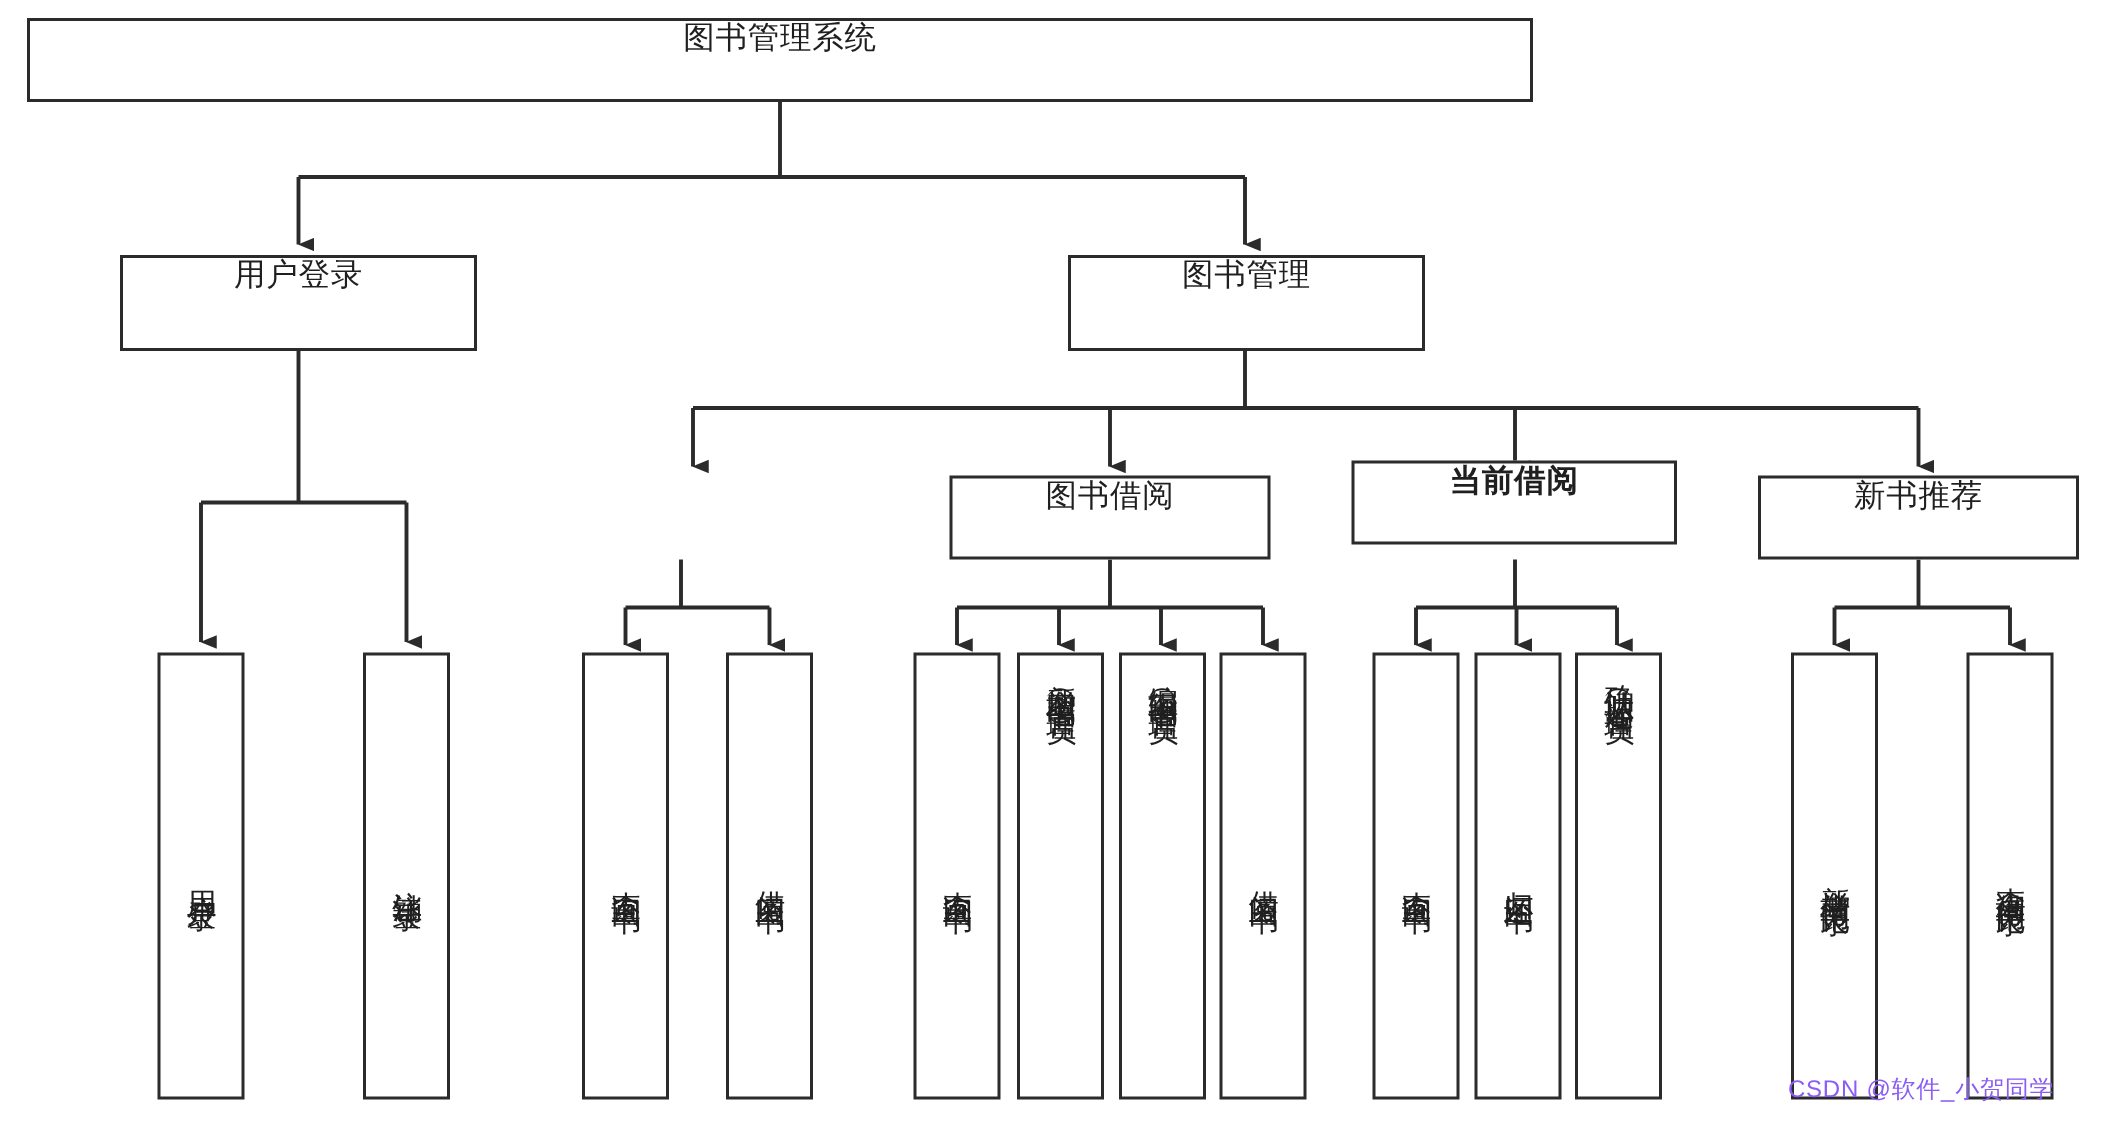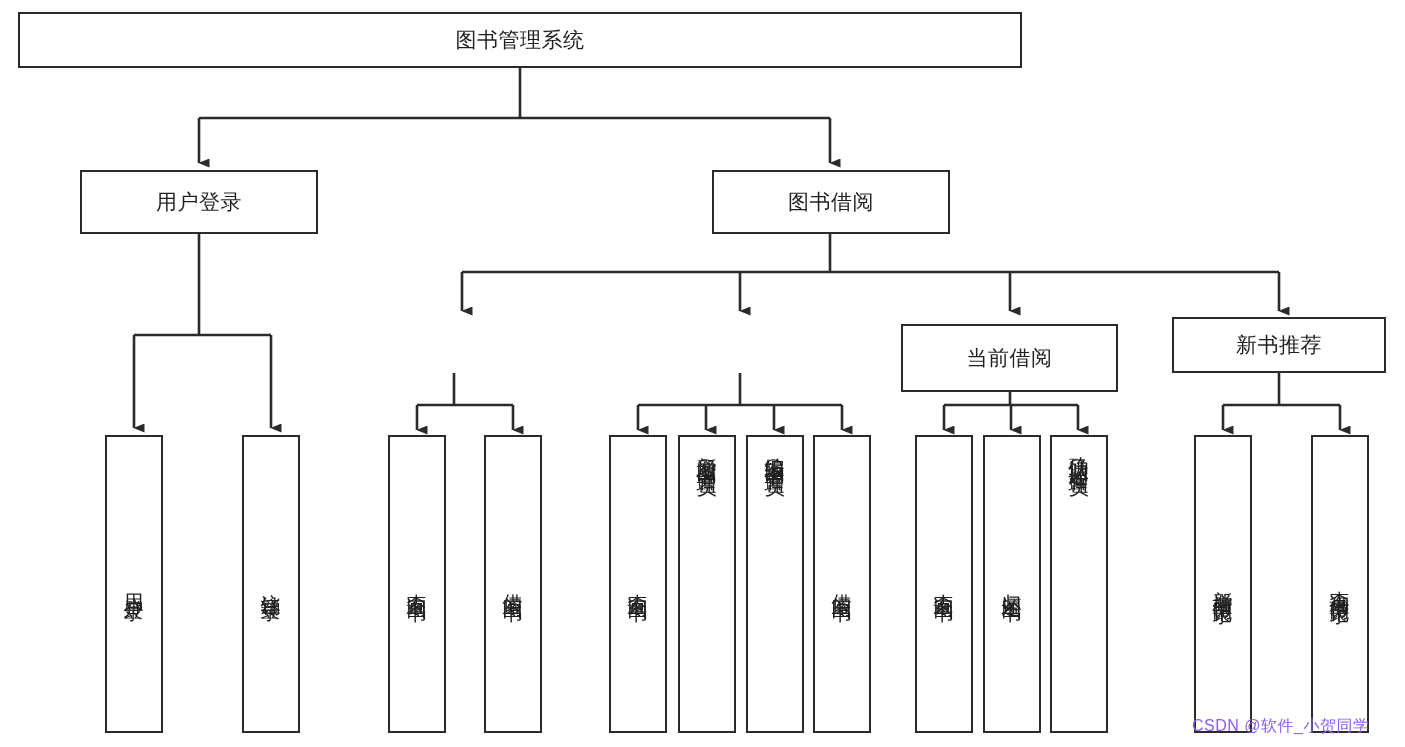--- a/index.html
+++ b/index.html
@@ -26,21 +26,21 @@
     left: 0;
     width: 1405px;
     height: 747px;
   }
   .node-box {
     position: absolute;
     box-sizing: border-box;
     border: 2px solid #2b2b2b;
     background: #ffffff;
     display: flex;
-    align-items: center;
+    align-items: flex-start;
     justify-content: center;
     color: #1f1f1f;
   }
   .node-label {
     font-size: 21px;
     line-height: 1.15;
     letter-spacing: 0.5px;
     white-space: nowrap;
     color: #1f1f1f;
   }
@@ -130,24 +130,27 @@
   </svg>
 
   <div class="node-box" style="left:18px; top:12px; width:1004px; height:56px;">
     <span class="node-label">图书管理系统</span>
   </div>
 
   <div class="node-box" style="left:80px; top:170px; width:238px; height:64px;">
     <span class="node-label">用户登录</span>
   </div>
   <div class="node-box" style="left:712px; top:170px; width:238px; height:64px;">
+    <span class="node-label">图书管理</span>
+  </div>
+
+  <div class="node-box" style="left:633px; top:317px; width:214px; height:56px;">
     <span class="node-label">图书借阅</span>
   </div>
-
-  <div class="node-box" style="left:901px; top:324px; width:217px; height:68px;">
+  <div class="node-box" style="left:901px; top:307px; width:217px; height:56px;font-weight:bold;">
     <span class="node-label">当前借阅</span>
   </div>
   <div class="node-box" style="left:1172px; top:317px; width:214px; height:56px;">
     <span class="node-label">新书推荐</span>
   </div>
 
   <div class="node-box vertical centered" style="left:105px; top:435px; width:58px; height:298px;">
     <span class="node-label">用户登录</span>
   </div>
   <div class="node-box vertical centered" style="left:242px; top:435px; width:58px; height:298px;">

